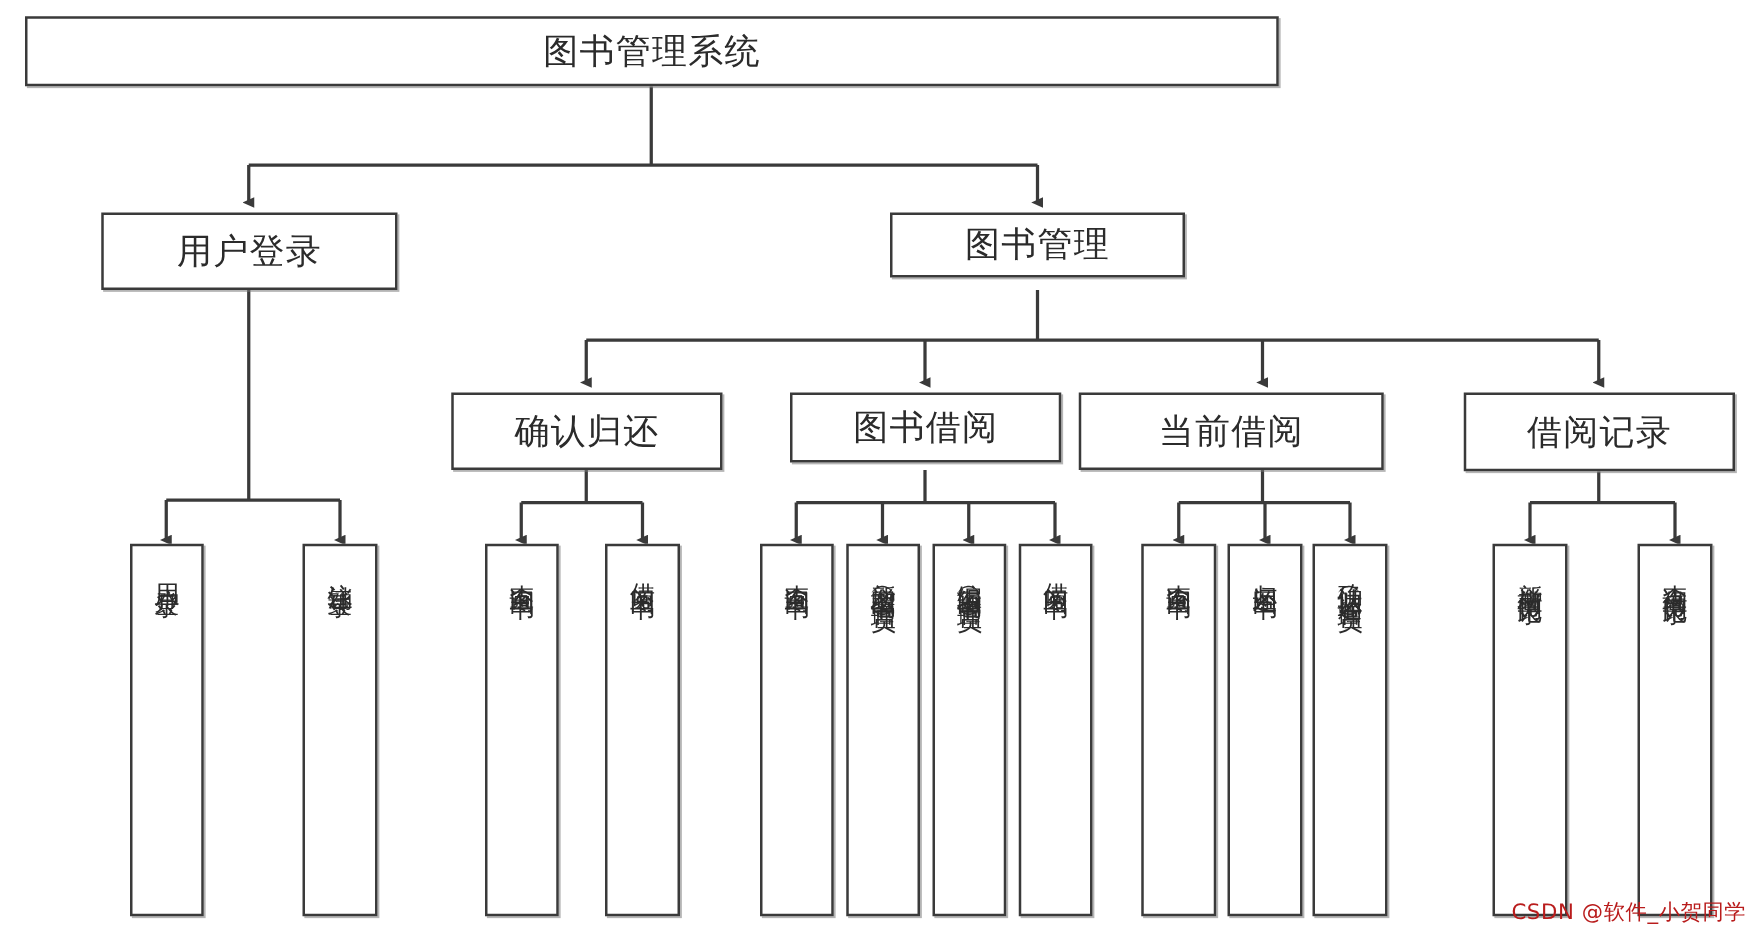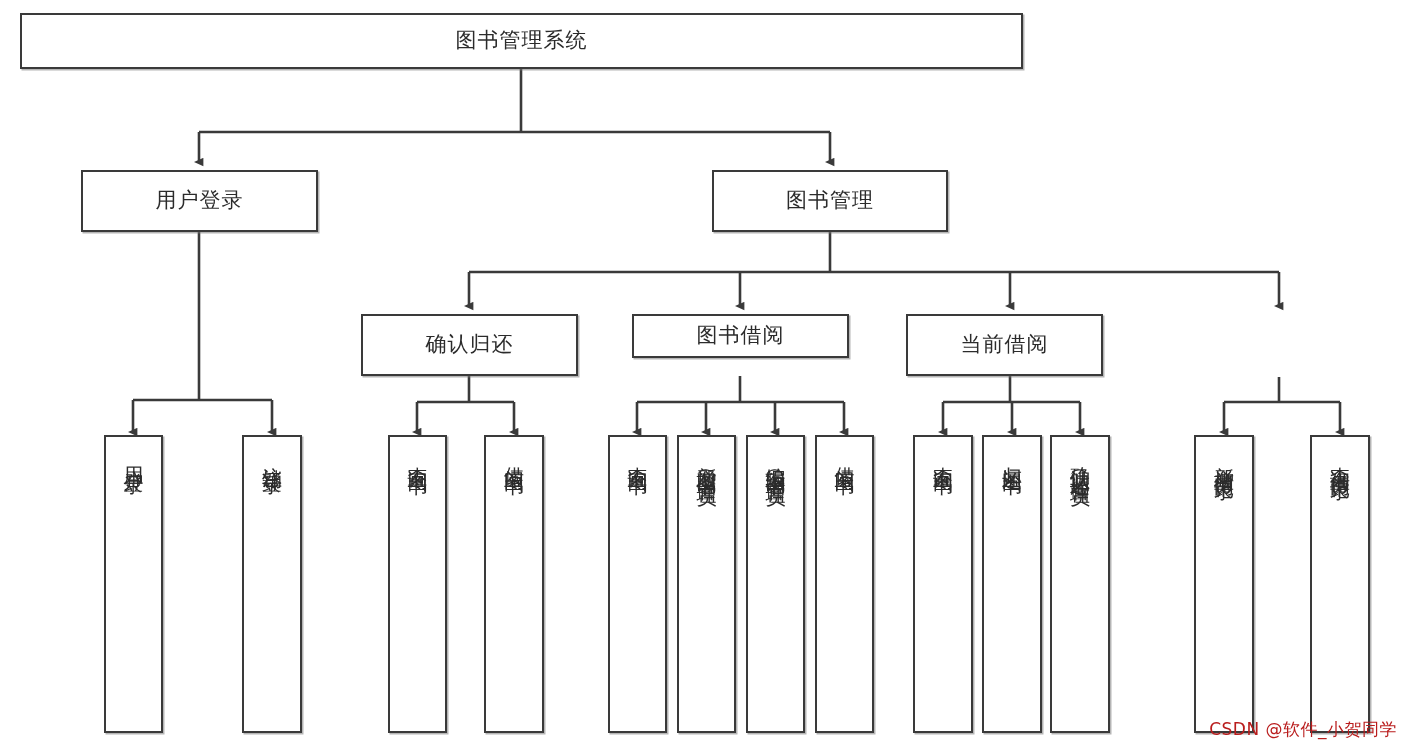--- a/index.html
+++ b/index.html
@@ -30,21 +30,21 @@
     box-sizing: border-box;
     background: #ffffff;
     border: 2px solid #3a3a3a;
     box-shadow: 1.5px 1.5px 0 0 rgba(120,120,120,0.55);
     display: flex;
     align-items: center;
     justify-content: center;
     color: #2b2b2b;
   }
   .node .label {
-    font-size: 21px;
+    font-size: 28px;
     line-height: 1.2;
     letter-spacing: 1px;
     white-space: nowrap;
     text-align: center;
   }
   
   .node.vert {
     align-items: flex-start;
     justify-content: center;
     padding-top: 14px;
@@ -124,32 +124,35 @@
     </g>
   </svg>
 
   <div class="node" style="left:20px; top:13px; width:1003px; height:56px;">
     <span class="label">图书管理系统</span>
   </div>
 
   <div class="node" style="left:81px; top:170px; width:237px; height:62px;">
     <span class="label">用户登录</span>
   </div>
-  <div class="node" style="left:712px; top:170px; width:236px; height:62px;">
+  <div class="node" style="left:712px; top:170px; width:236px; height:52px;">
     <span class="label">图书管理</span>
   </div>
 
   <div class="node" style="left:361px; top:314px; width:217px; height:62px;">
     <span class="label">确认归还</span>
   </div>
-  <div class="node" style="left:632px; top:314px; width:217px; height:44px;">
+  <div class="node" style="left:632px; top:314px; width:217px; height:56px;">
     <span class="label">图书借阅</span>
   </div>
-  <div class="node" style="left:906px; top:314px; width:197px; height:62px;">
+  <div class="node" style="left:863px; top:314px; width:244px; height:62px;">
     <span class="label">当前借阅</span>
+  </div>
+  <div class="node" style="left:1171px; top:314px; width:217px; height:63px;">
+    <span class="label">借阅记录</span>
   </div>
 
   <div class="node vert" style="left:104px; top:435px; width:59px; height:298px;">
     <span class="label">用户登录</span>
   </div>
   <div class="node vert" style="left:242px; top:435px; width:60px; height:298px;">
     <span class="label">注销登录</span>
   </div>
 
   <div class="node vert" style="left:388px; top:435px; width:59px; height:298px;">

